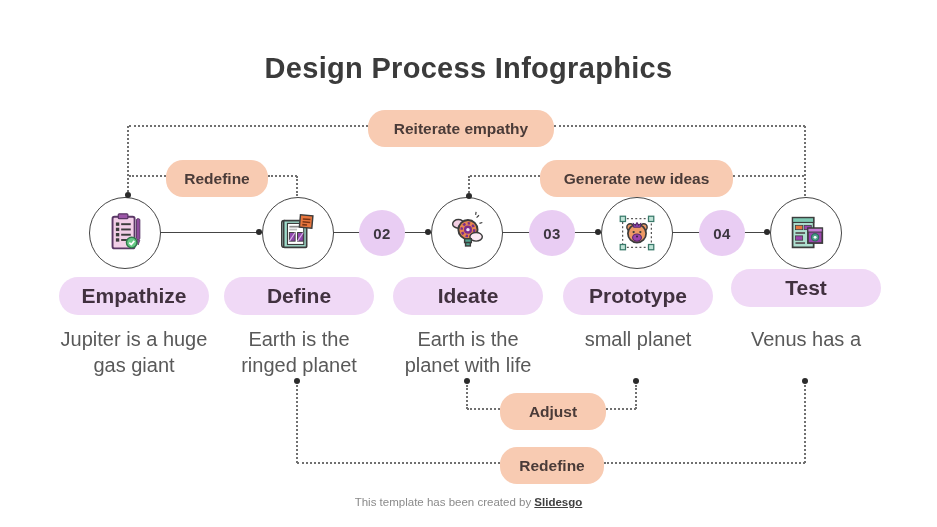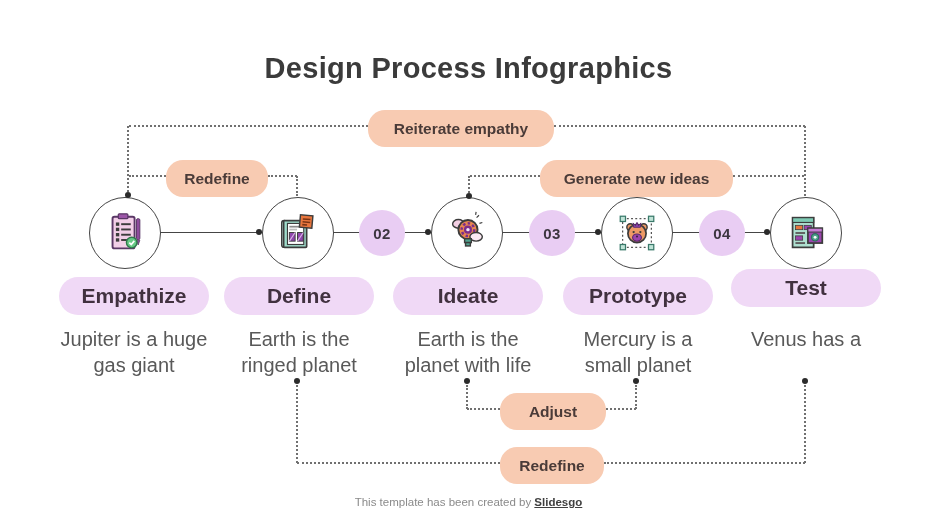--- a/index.html
+++ b/index.html
@@ -179,21 +179,20 @@
   </div>
   <div class="desc" style="left:211px;top:326px;">
     <div>Earth is the</div>
     <div>ringed planet</div>
   </div>
   <div class="desc" style="left:380px;top:326px;">
     <div>Earth is the</div>
     <div>planet with life</div>
   </div>
   <div class="desc" style="left:550px;top:326px;">
-    <div>Mercury is a</div>
     <div>small planet</div>
   </div>
   <div class="desc" style="left:718px;top:326px;">
     <div>Venus has a</div>
   </div>
 
   <div class="dot" style="left:294px;top:378px;"></div>
   <div class="dot" style="left:464px;top:378px;"></div>
   <div class="dot" style="left:633px;top:378px;"></div>
   <div class="dot" style="left:802px;top:378px;"></div>

